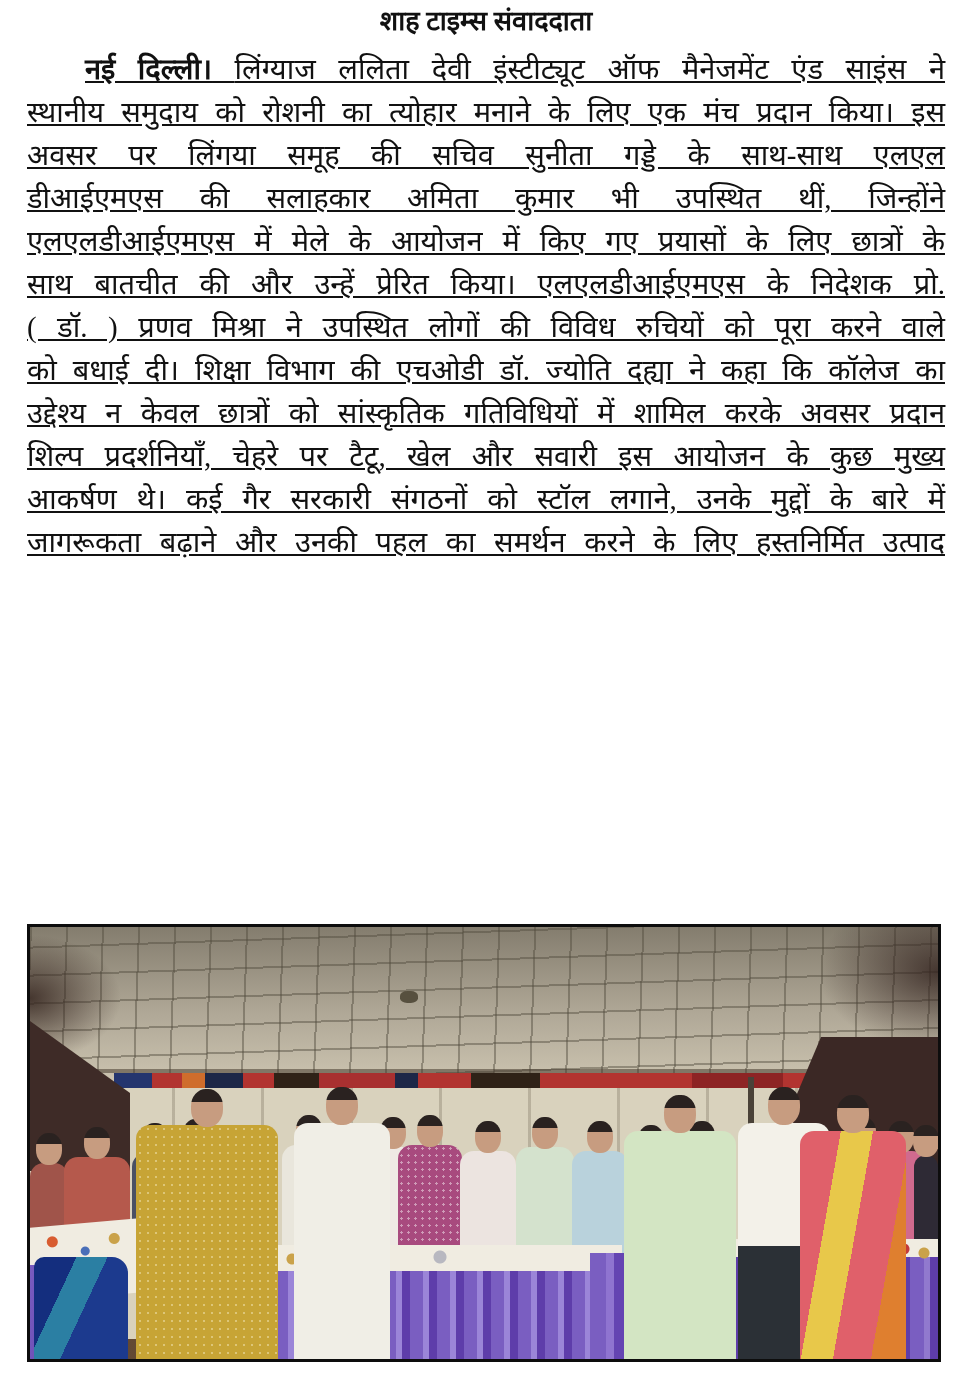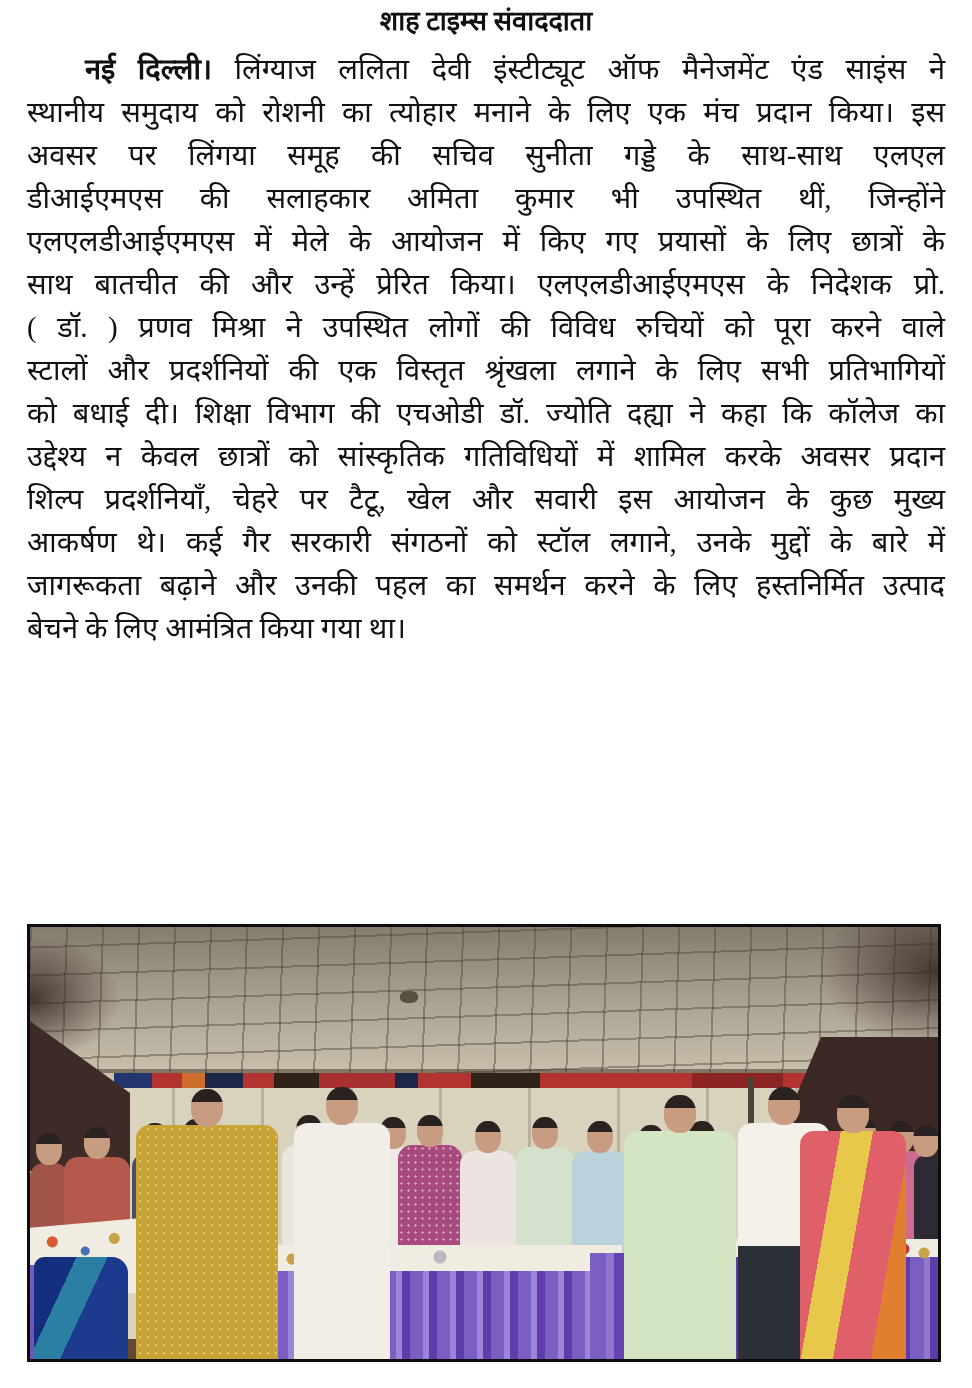--- a/index.html
+++ b/index.html
@@ -13,21 +13,21 @@
   
   .headline {
     margin:8px 10px 0 10px; text-align:center;
     font-size:63px; font-weight:700; line-height:108px;
     letter-spacing:-1px; white-space:nowrap;
   }
   .byline { text-align:center; font-size:27px; font-weight:700; line-height:42px; }
   .body-text { margin:6px 27px 0 27px; font-size:29px; }
   .jline {
     height:43px; line-height:43px; overflow:visible;
-    text-align:justify; text-align-last:justify;
+    text-align:justify; text-align-last:justify;text-decoration:underline;
   }
   .jline.indent { padding-left:58px; }
   .jline.last { text-align-last:left; }
   .dateline { font-weight:700; }
 
   
   .photo {
     position:absolute; left:27px; top:924px; width:908px; height:432px;
     border:3px solid #0d0d0d; background:var(--backdrop,#d9d2bd); overflow:hidden;
   }
@@ -142,27 +142,25 @@
   <div class="byline">शाह टाइम्स संवाददाता</div>
 
   <div class="body-text">
     <div class="jline indent"><span class="dateline">नई दिल्ली।</span> <span>लिंग्याज ललिता देवी इंस्टीट्यूट ऑफ मैनेजमेंट एंड साइंस ने</span></div>
     <div class="jline">स्थानीय समुदाय को रोशनी का त्योहार मनाने के लिए एक मंच प्रदान किया। इस</div>
     <div class="jline">अवसर पर लिंगया समूह की सचिव सुनीता गड्डे के साथ-साथ एलएल</div>
     <div class="jline">डीआईएमएस की सलाहकार अमिता कुमार भी उपस्थित थीं, जिन्होंने</div>
     <div class="jline">एलएलडीआईएमएस में मेले के आयोजन में किए गए प्रयासों के लिए छात्रों के</div>
     <div class="jline">साथ बातचीत की और उन्हें प्रेरित किया। एलएलडीआईएमएस के निदेशक प्रो.</div>
     <div class="jline">( डॉ. ) प्रणव मिश्रा ने उपस्थित लोगों की विविध रुचियों को पूरा करने वाले</div>
-    <div class="jline">स्टालों और प्रदर्शनियों की एक विस्तृत श्रृंखला लगाने के लिए सभी प्रतिभागियों</div>
     <div class="jline">को बधाई दी। शिक्षा विभाग की एचओडी डॉ. ज्योति दह्या ने कहा कि कॉलेज का</div>
     <div class="jline">उद्देश्य न केवल छात्रों को सांस्कृतिक गतिविधियों में शामिल करके अवसर प्रदान</div>
     <div class="jline">शिल्प प्रदर्शनियाँ, चेहरे पर टैटू, खेल और सवारी इस आयोजन के कुछ मुख्य</div>
     <div class="jline">आकर्षण थे। कई गैर सरकारी संगठनों को स्टॉल लगाने, उनके मुद्दों के बारे में</div>
     <div class="jline">जागरूकता बढ़ाने और उनकी पहल का समर्थन करने के लिए हस्तनिर्मित उत्पाद</div>
-    <div class="jline last">बेचने के लिए आमंत्रित किया गया था।</div>
   </div>
 
   <div class="photo">
     <div class="ceiling"></div>
     <div class="fixture"></div>
     <div class="panels"></div>
     <div class="seam"></div>
     <div class="bunting"></div>
     <div class="pole"></div>
     <div class="wall-left"></div>

